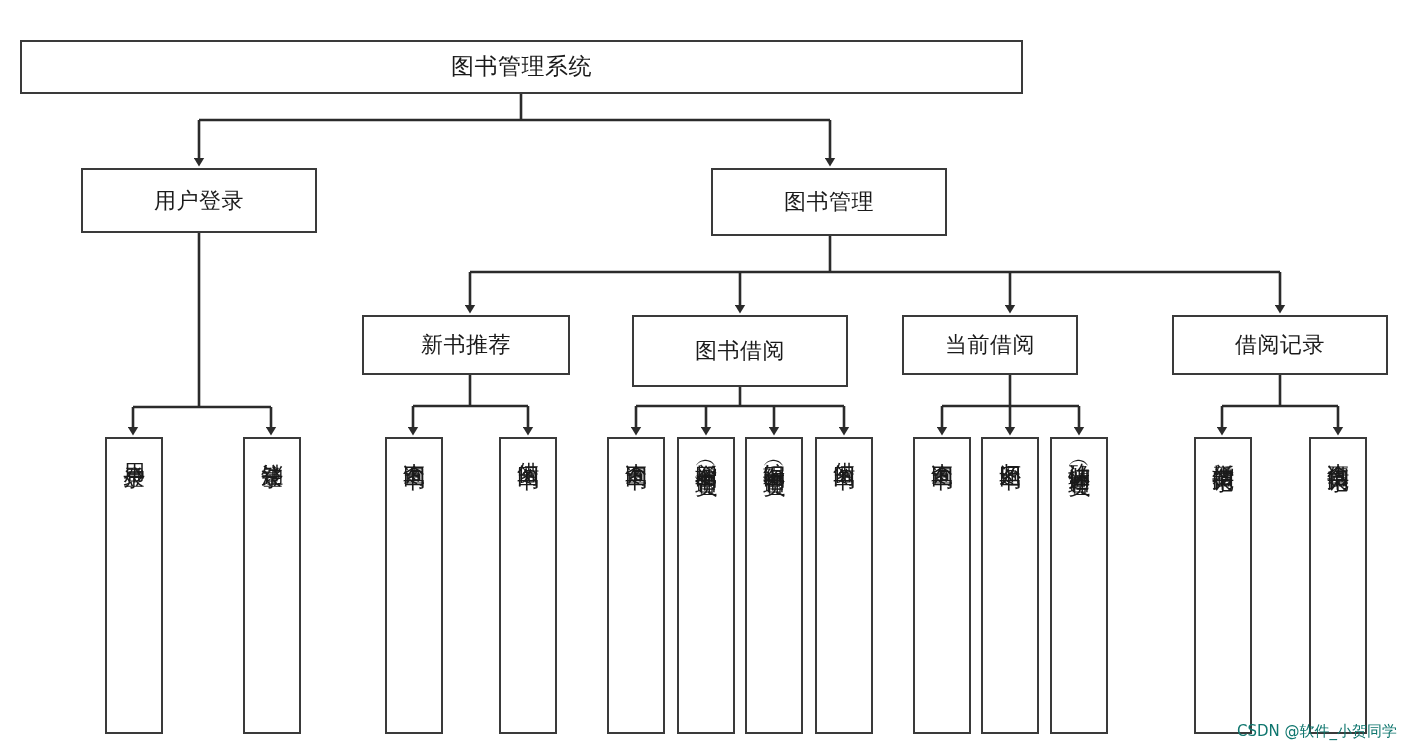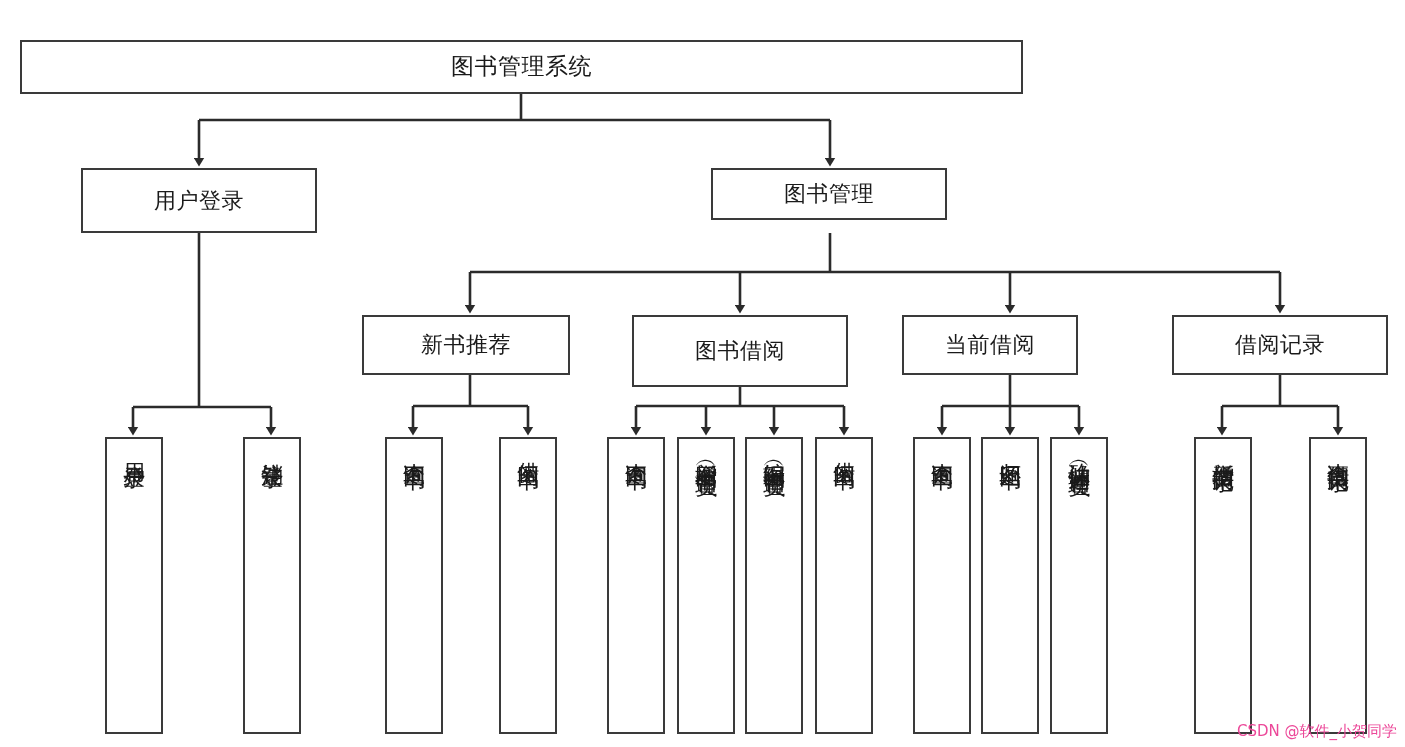--- a/index.html
+++ b/index.html
@@ -59,21 +59,21 @@
     font-size: 22px;
     line-height: 1.02;
     letter-spacing: 2px;
     white-space: nowrap;
   }
   #watermark {
     position: absolute;
     right: 8px;
     bottom: 6px;
     font-size: 15px;
-    color: #ec4899;
+    color: #0f766e;
     z-index: 5;
     white-space: nowrap;
     font-family: "DejaVu Sans", "Liberation Sans", sans-serif;
   }
 </style>
 </head>
 <body>
 
 <div id="canvas">
 
@@ -127,21 +127,21 @@
     </g>
   </svg>
 
   <div class="node root horiz" style="left:20px; top:0; width:1003px; height:54px;margin-top:40px;">
     <span class="label">图书管理系统</span>
   </div>
 
   <div class="node horiz" style="left:81px; top:168px; width:236px; height:65px;">
     <span class="label">用户登录</span>
   </div>
-  <div class="node horiz" style="left:711px; top:168px; width:236px; height:52px;">
+  <div class="node horiz" style="left:711px; top:168px; width:236px; height:68px;">
     <span class="label">图书管理</span>
   </div>
 
   <div class="node horiz" style="left:362px; top:315px; width:208px; height:60px;">
     <span class="label">新书推荐</span>
   </div>
   <div class="node horiz" style="left:632px; top:315px; width:216px; height:72px;">
     <span class="label">图书借阅</span>
   </div>
   <div class="node horiz" style="left:902px; top:315px; width:176px; height:60px;">

